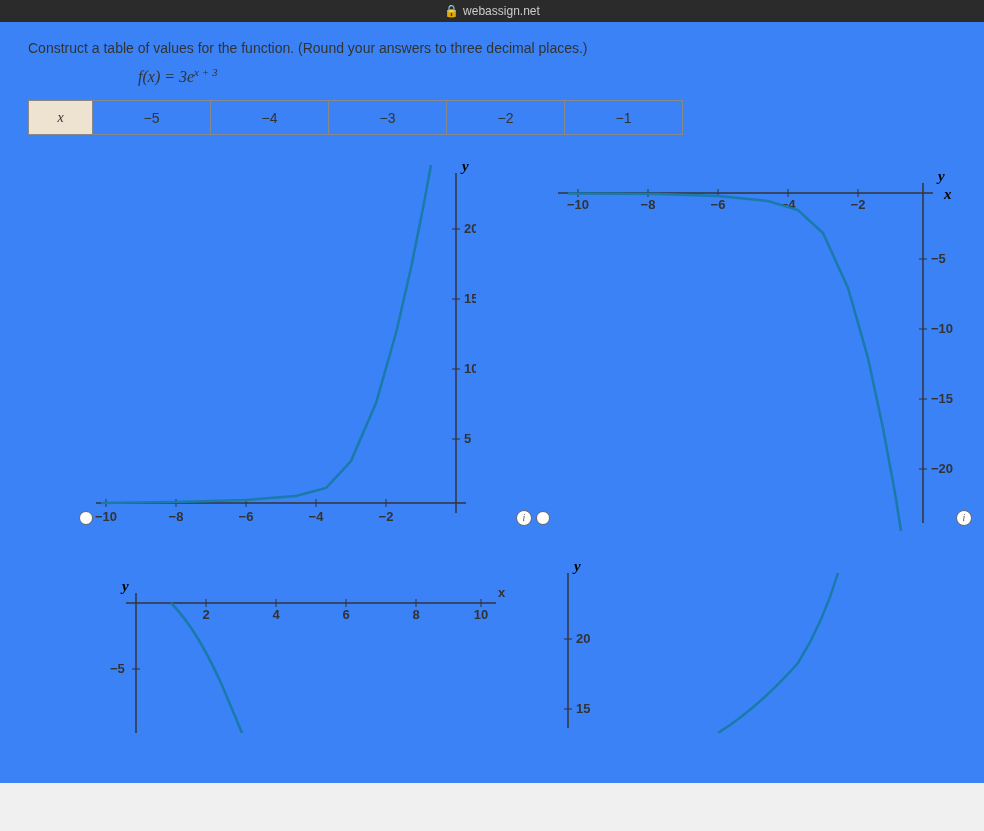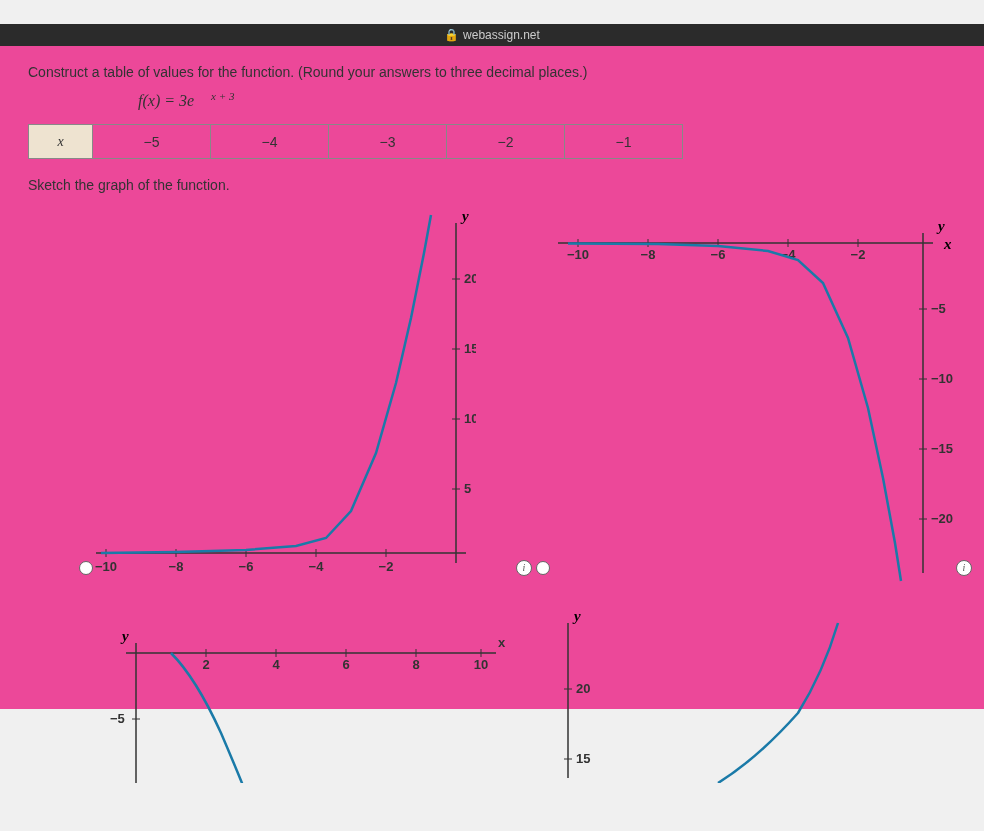--- a/index.html
+++ b/index.html
@@ -13,32 +13,31 @@
       position: relative;
       overflow: hidden;
     }
     .url-bar {
       background: #2b2b2b;
       color: #ccc;
       height: 22px;
       text-align: center;
       font-size: 12px;
       line-height: 22px;
-      margin-top: 24px;
     }
     .url-bar .lock { margin-right: 4px; }
     .content {
-      background: #ec4899;
+      background: #3b82f6;
       padding: 18px 28px 0 28px;
-      height: 663px;
+      height: 761px;
       position: relative;
     }
     .prompt { margin-bottom: 10px; }
     .formula { margin: 8px 0 14px 110px; font-style: italic; font-family: 'Times New Roman', serif; font-size: 16px; }
-    .formula .sup { vertical-align: super; font-size: 11px; font-style: italic; margin-left: 17px; }
+    .formula .sup { vertical-align: super; font-size: 11px; font-style: italic; margin-left: 0; }
     table.values {
       border-collapse: collapse;
       margin-bottom: 18px;
     }
     table.values td, table.values th {
       border: 1px solid #888;
       padding: 0;
       text-align: center;
       vertical-align: middle;
     }
@@ -96,21 +95,20 @@
       <td class="hdr fx-header">x</td>
       <td class="val">−5</td>
       <td class="val">−4</td>
       <td class="val">−3</td>
       <td class="val">−2</td>
       <td class="val">−1</td>
     </tr>
   </tbody>
     </table>
 
-  <div class="sketch-prompt">Sketch the graph of the function.</div>
 
   <div class="graphs">
 
     <div class="graph-box" style="left:18px; top:0;">
       <svg width="430" height="380">
         <line x1="50" y1="350" x2="420" y2="350" stroke="#333" stroke-width="1.5"></line>
         <line x1="410" y1="20" x2="410" y2="360" stroke="#333" stroke-width="1.5"></line>
         <text x="416" y="18" class="axis-label">y</text>
         <text x="432" y="356" class="axis-label" text-anchor="end" transform="translate(10,0)">x</text>
 

